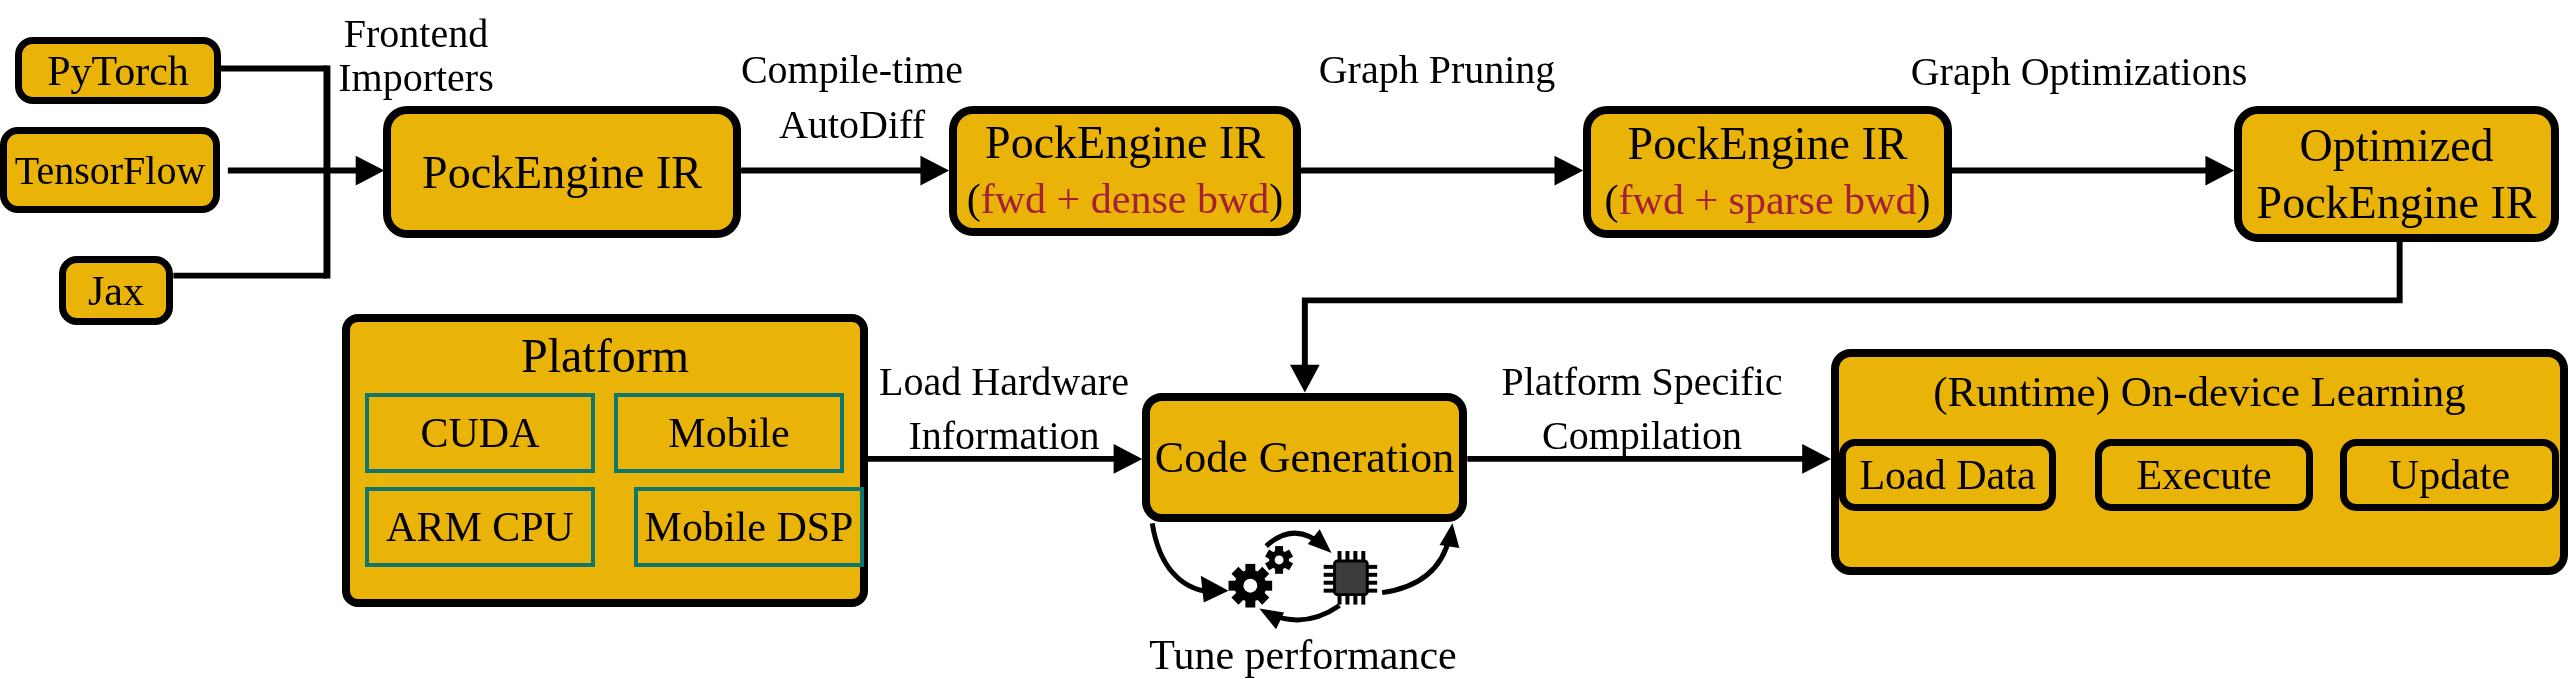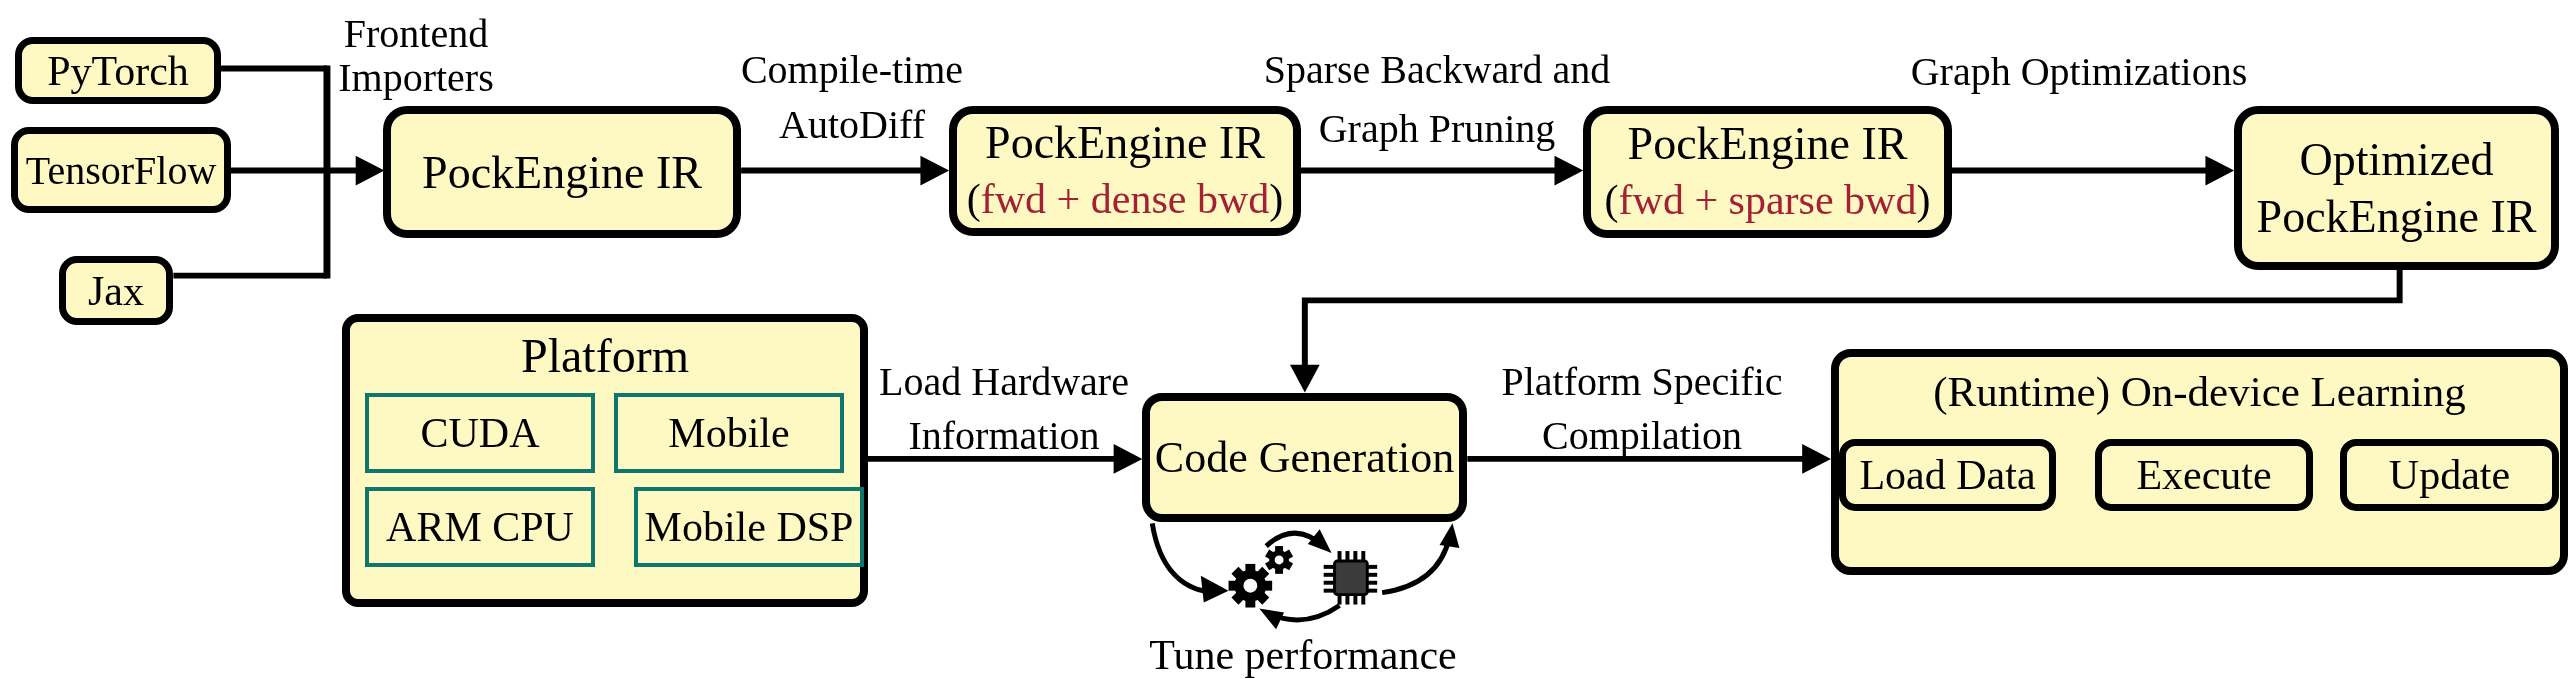--- a/index.html
+++ b/index.html
@@ -1,19 +1,19 @@
 <!DOCTYPE html>
 <html><head>
 <meta charset="utf-8">
 <style>
   html,body{margin:0;padding:0;background:#ffffff;}
   body{width:2576px;height:680px;font-family:"Liberation Serif","DejaVu Serif",serif;color:#000;}
   .stage{position:relative;width:2576px;height:680px;overflow:hidden;background:#fff;}
   svg.wires{position:absolute;left:0;top:0;z-index:1;}
-  .box{position:absolute;box-sizing:border-box;background:#fef9c3;border:8px solid #000;
+  .box{position:absolute;box-sizing:border-box;background:#eab308;border:8px solid #000;
        display:flex;flex-direction:column;align-items:center;justify-content:center;
        text-align:center;z-index:2;}
   .fe{border-width:7px;border-radius:18px;font-size:42px;}
   .ir{border-radius:24px;font-size:46px;line-height:57px;}
   .ir .detail{font-size:42px;}
   .red{color:#a32035;}
   .container{border-radius:16px;}
   .inner{border:4px solid #0f766e;border-radius:0;font-size:42px;z-index:3;}
   .step{border-width:7px;border-radius:16px;font-size:42px;z-index:3;}
   .codegen{border-radius:20px;font-size:44px;}
@@ -116,21 +116,21 @@
         <rect x="1379" y="586" width="11" height="4"></rect>
         <rect x="1379" y="594" width="11" height="4"></rect>
       </g>
       <rect x="1347" y="566" width="33" height="34" rx="3" fill="#3b3b3b" stroke="#000" stroke-width="3"></rect>
     </g>
   </svg>
 
   <div class="box fe" style="left:15px;top:37px;width:206px;height:67px;">
     <span>PyTorch</span>
   </div>
-  <div class="box fe" style="left:11px;top:127px;width:220px;height:86px;font-size:40px;">
+  <div class="box fe" style="left:0;top:127px;width:220px;height:86px;font-size:40px;">
     <span>TensorFlow</span>
   </div>
   <div class="box fe" style="left:59px;top:241px;width:114px;height:69px;margin-top:15px;">
     <span>Jax</span>
   </div>
 
   <div class="box ir" style="left:383px;top:106px;width:358px;height:132px;">
     <span>PockEngine IR</span>
   </div>
 
@@ -139,35 +139,34 @@
     <span class="detail"><span>(</span><span class="red">fwd + dense bwd</span><span>)</span>
     </span>
   </div>
 
   <div class="box ir" style="left:1583px;top:106px;width:369px;height:132px;">
     <span>PockEngine IR</span>
     <span class="detail"><span>(</span><span class="red">fwd + sparse bwd</span><span>)</span>
     </span>
   </div>
 
-  <div class="box ir" style="left:2234px;top:106px;width:325px;height:164px;">
+  <div class="box ir" style="left:2234px;top:106px;width:325px;height:136px;">
     <span>Optimized</span>
     <span>PockEngine IR</span>
   </div>
 
   <div class="lbl" style="left:416px;top:12px;line-height:44px;">
     <span>Frontend</span>
     <span>Importers</span>
   </div>
   <div class="lbl" style="left:852px;top:42px;">
     <span>Compile-time</span>
     <span>AutoDiff</span>
   </div>
   <div class="lbl" style="left:1437px;top:40px;line-height:59px;">
-    <span>Sparse Backward and</span>
     <span>Graph Pruning</span>
   </div>
   <div class="lbl" style="left:2079px;top:44px;">
     <span>Graph Optimizations</span>
   </div>
   <div class="lbl" style="left:1004px;top:355px;line-height:54px;">
     <span>Load Hardware</span>
     <span>Information</span>
   </div>
   <div class="lbl" style="left:1642px;top:355px;line-height:54px;">

